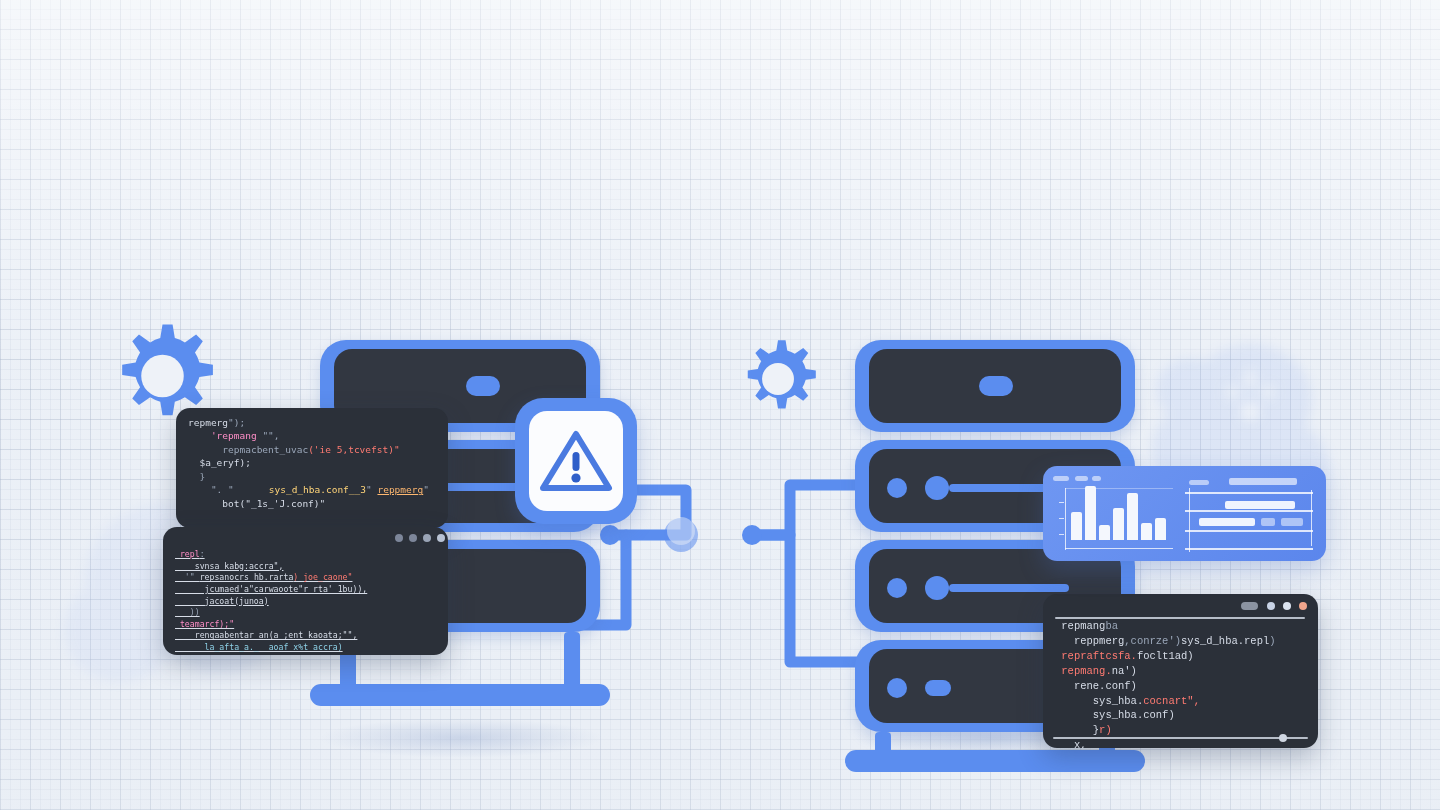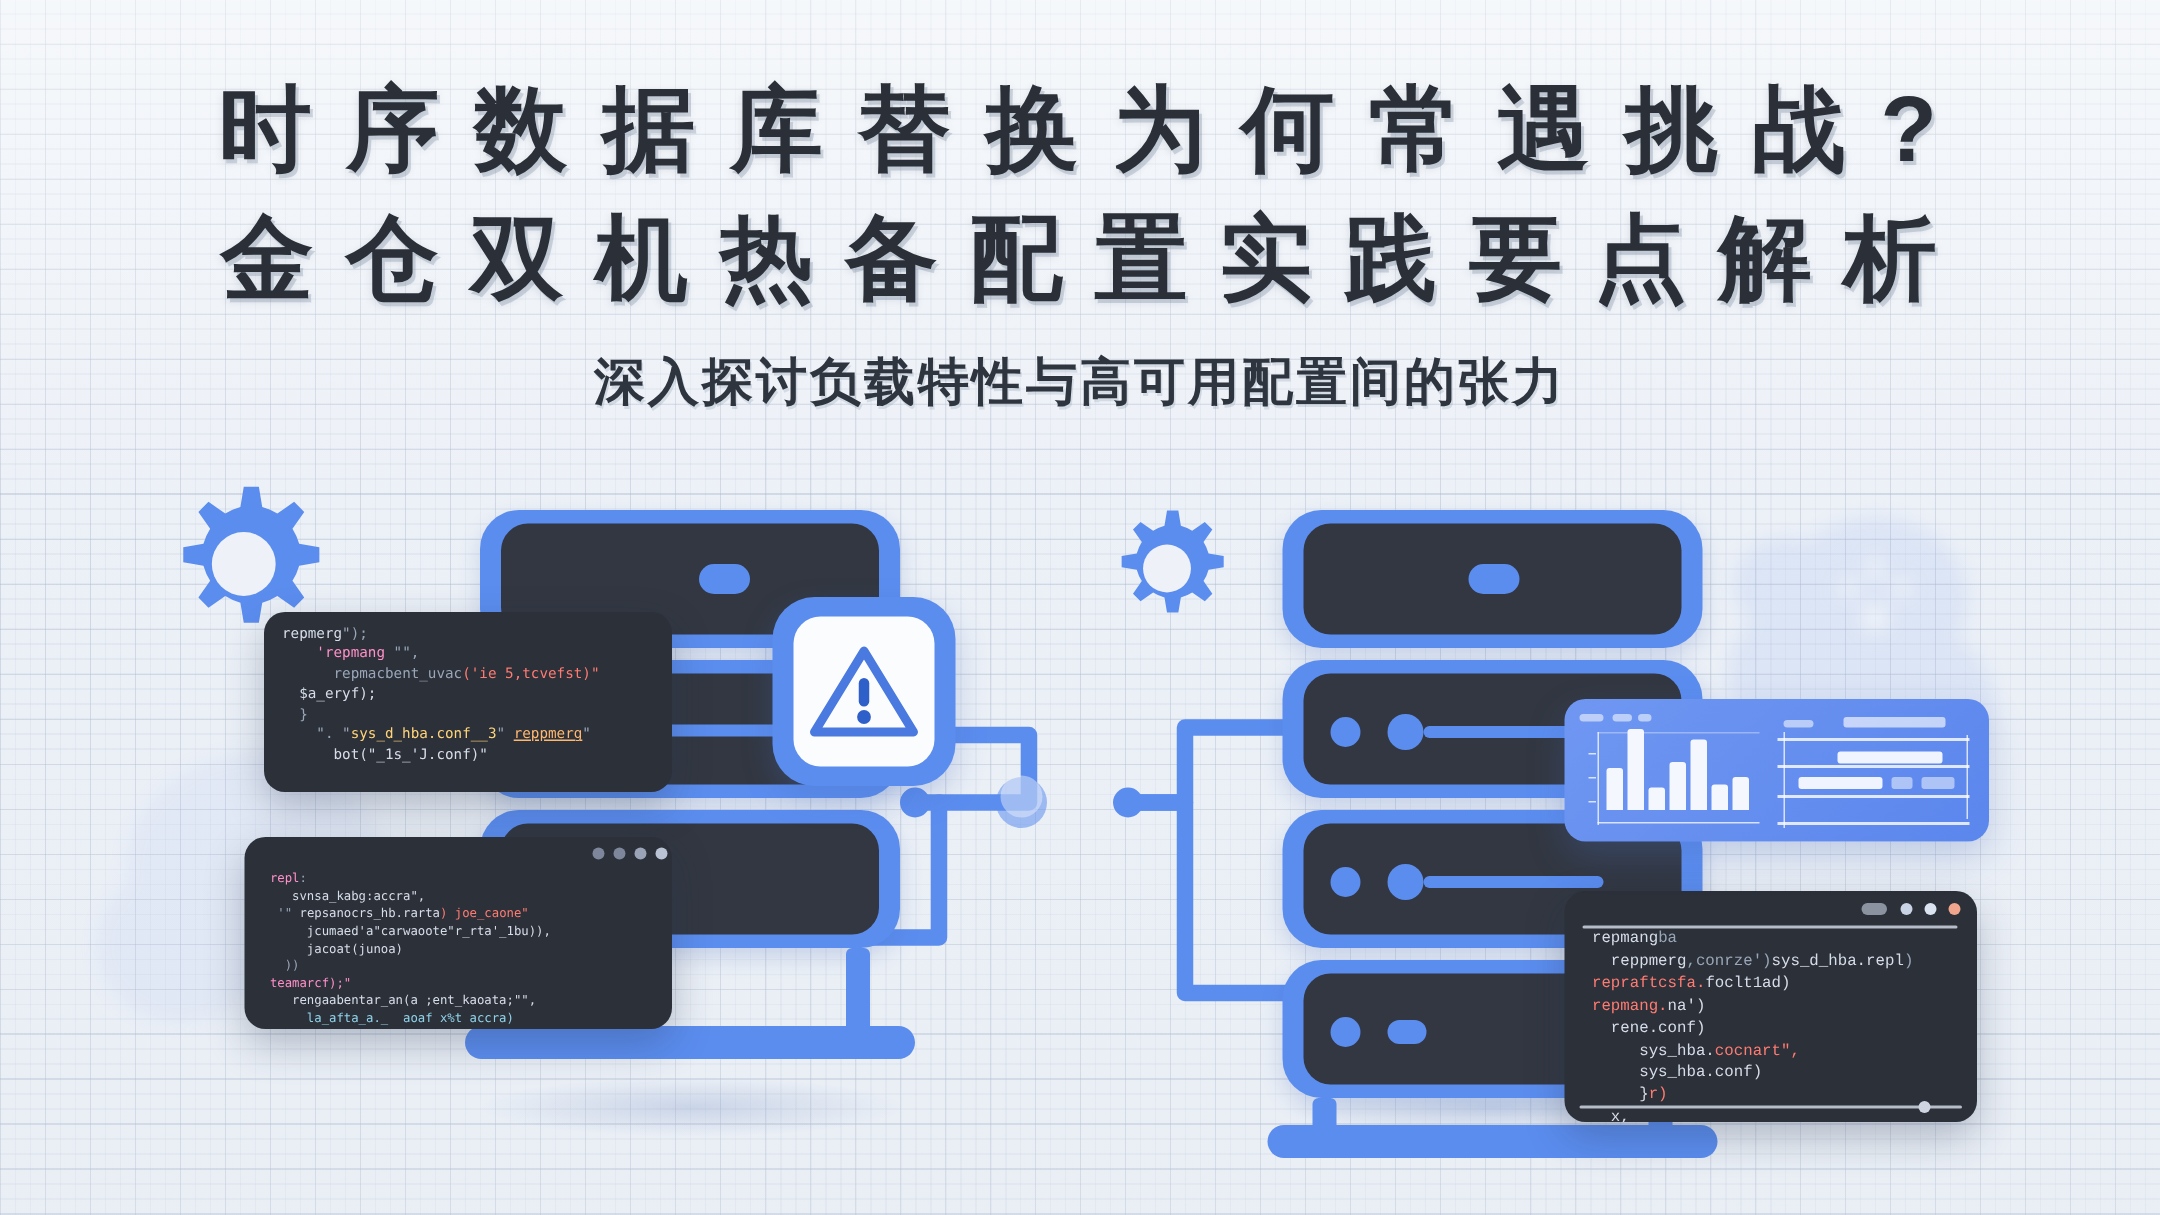--- a/index.html
+++ b/index.html
@@ -150,21 +150,21 @@
   .cw-titlebar {
     height: 20px; position: relative;
   }
   .dot { position: absolute; top: 7px; width: 8px; height: 8px; border-radius: 50%; }
   .dot.wide { width: 17px; border-radius: 5px; }
   .cw-rule {
     position: absolute; height: 2px; background: #cfd6e2; border-radius: 2px; opacity:.85;
   }
   .tok-kw { color: #ff8fc8; }
   .tok-fn { color: #ffb870; text-decoration: underline; }
-  .tok-str { color: #ffd479; }
+  .tok-str { color: #ffd479; margin-left: 35px; }
   .tok-red { color: #ff7b72; }
   .tok-dim { color: #9aa6b8; }
   .tok-cy { color: #8fd2e8; }
 
   
   .dash {
     position: absolute;
     left: 1043px; top: 466px;
     width: 283px; height: 95px;
     background: linear-gradient(135deg, #6f97f2 0%, #5b86ec 100%);
@@ -203,25 +203,20 @@
   </svg>
 
   <svg class="wm wm-left" viewBox="0 0 230 240">
     <g fill="#9bb4ee" opacity="0.5">
       <ellipse cx="110" cy="110" rx="86" ry="78"></ellipse>
       <ellipse cx="60" cy="160" rx="56" ry="52"></ellipse>
       <ellipse cx="160" cy="150" rx="58" ry="54"></ellipse>
     </g>
   </svg>
 
-  <div class="header">
-    <div class="title-line">时 序 数 据 库 替 换 为 何 常 遇 挑 战 ?</div>
-    <div class="title-line two">金 仓 双 机 热 备 配 置 实 践 要 点 解 析</div>
-    <div class="subtitle">深入探讨负载特性与高可用配置间的张力</div>
-  </div>
 
   <div class="illus">
 
     <svg class="gear" style="left:105px; top:320px; width:115px; height:112px;" viewBox="0 0 100 100">
       <g fill="#5b8def">
         <path d="M50 4 l9 0 2 12 a34 34 0 0 1 9 4 l10-7 6 6 -7 10 a34 34 0 0 1 4 9 l12 2 0 9 -12 2 a34 34 0 0 1-4 9 l7 10 -6 6 -10-7 a34 34 0 0 1-9 4 l-2 12 -9 0 -2-12 a34 34 0 0 1-9-4 l-10 7 -6-6 7-10 a34 34 0 0 1-4-9 l-12-2 0-9 12-2 a34 34 0 0 1 4-9 l-7-10 6-6 10 7 a34 34 0 0 1 9-4 z"></path>
         <circle cx="50" cy="50" r="19" fill="#eef2f8"></circle>
       </g>
     </svg>
 
@@ -360,21 +355,21 @@
           <div class="cw-line"><span>repmerg</span><span class="tok-dim">");</span></div>
           <div class="cw-line"><span>    </span><span class="tok-kw">'repmang</span><span class="tok-dim"> "",</span></div>
           <div class="cw-line"><span>      </span><span class="tok-dim">repmacbent_uvac</span><span class="tok-red">('ie 5,tcvefst)"</span></div>
           <div class="cw-line"><span>  $a_eryf);</span></div>
           <div class="cw-line"><span class="tok-dim">  }</span></div>
           <div class="cw-line"><span class="tok-dim">    ". "</span><span class="tok-str">sys_d_hba.conf__3</span><span class="tok-dim">" </span><span class="tok-fn">reppmerg</span><span class="tok-dim">"</span></div>
           <div class="cw-line"><span>      bot("_1s_'J.conf)"</span></div>
         </div>
     </div>
 
-    <div class="codewin" style="left:163px; top:558px; width:285px; height:128px; font-size:8.2px;">
+    <div class="codewin" style="left:163px; top:527px; width:285px; height:128px; font-size:8.2px;text-decoration:underline;">
       <div class="cw-titlebar" style="position:relative;">
         <div class="dot" style="left:232px; background:#7d869a;"></div>
         <div class="dot" style="left:246px; background:#7d869a;"></div>
         <div class="dot" style="left:260px; background:#9aa4b6;"></div>
         <div class="dot" style="left:274px; background:#b9c3d4;"></div>
       </div>
       <div class="cw-body" id="cw1" style="padding-top:2px;">
           <div class="cw-line"><span class="tok-kw"> repl</span><span class="tok-dim">:</span></div>
           <div class="cw-line"><span>    svnsa_kabg:accra",</span></div>
           <div class="cw-line"><span class="tok-dim">  '" </span><span>repsanocrs_hb.rarta</span><span class="tok-red">) joe_caone"</span></div>

